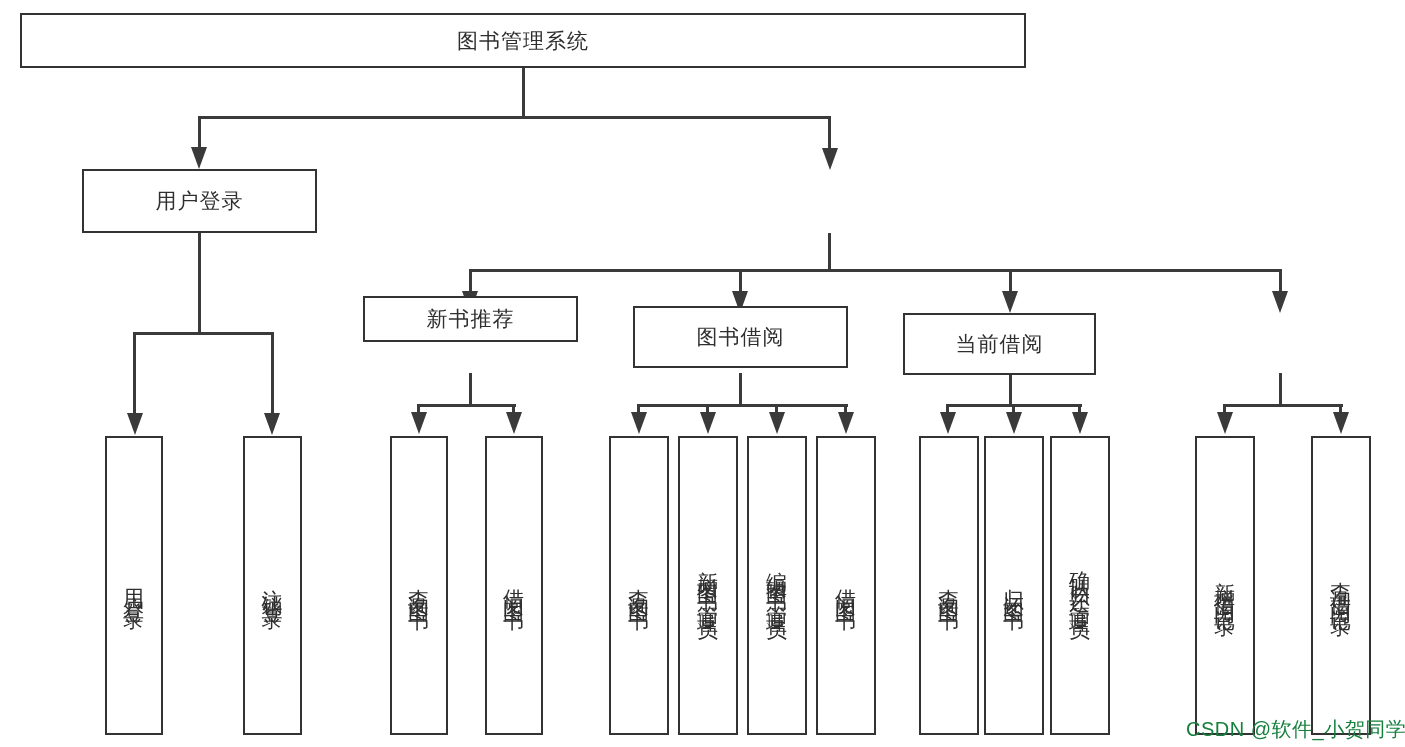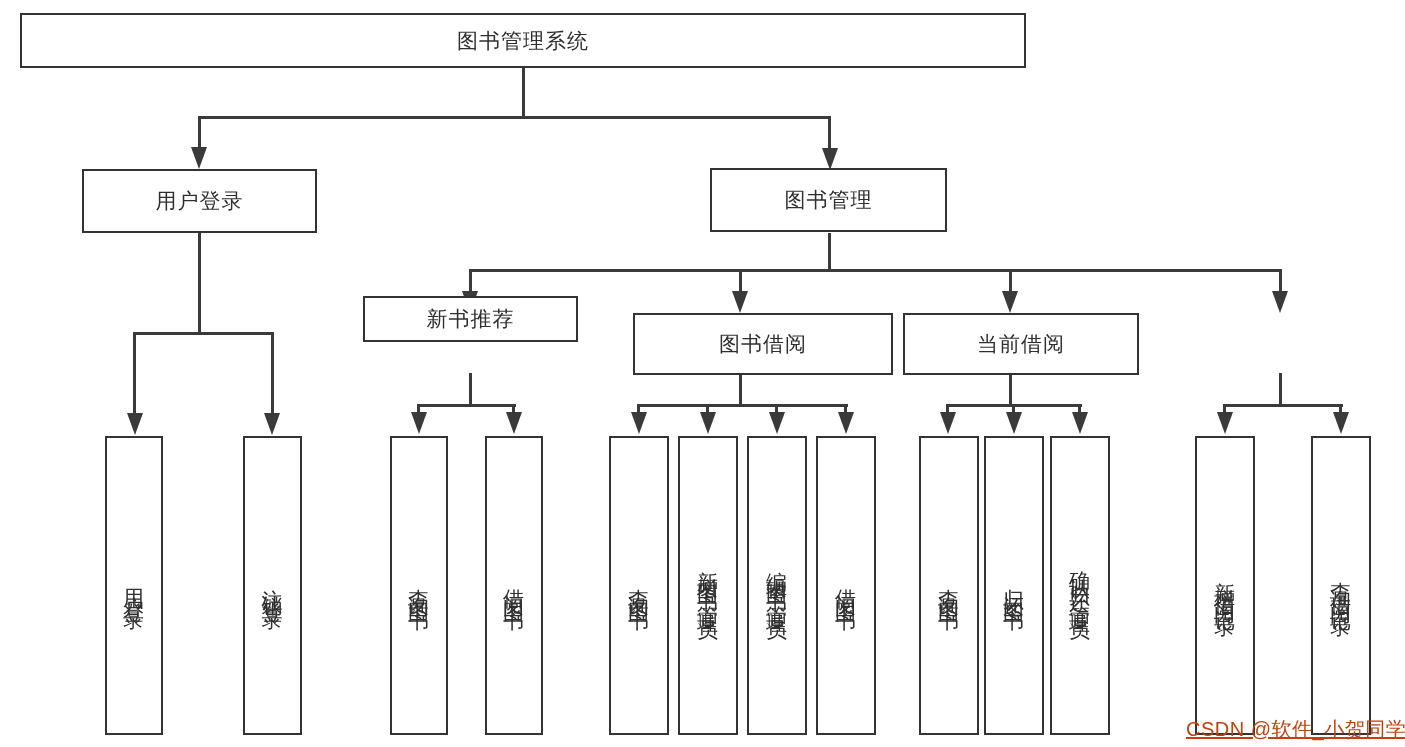--- a/index.html
+++ b/index.html
@@ -24,21 +24,21 @@
   
   .vl{position:absolute;width:3px;background:#3a3a3a;z-index:1;}
   .hl{position:absolute;height:3px;background:#3a3a3a;z-index:1;}
   .ar{
     position:absolute;width:0;height:0;z-index:1;
     border-left:8px solid transparent;border-right:8px solid transparent;
     border-top:22px solid #3a3a3a;
   }
   .watermark{
     position:absolute;left:1186px;top:716px;z-index:5;
-    font-size:20px;color:#c2410c;letter-spacing:0.5px;white-space:nowrap;text-decoration:underline;
+    font-size:20px;color:#15803d;letter-spacing:0.5px;white-space:nowrap;
   }
 </style>
 </head>
 <body>
 
 <div class="stage">
 
   <div class="vl" style="left:522px;top:68px;height:50px"></div>
   <div class="hl" style="left:198px;top:116px;width:633px"></div>
   <div class="vl" style="left:198px;top:116px;height:32px"></div>
@@ -98,31 +98,28 @@
   <div class="ar" style="left:1217px;top:412px"></div>
   <div class="ar" style="left:1333px;top:412px"></div>
 
   <div class="hnode" style="left:20px;top:13px;width:1006px;height:55px">
     <span>图书管理系统</span>
   </div>
 
   <div class="hnode" style="left:82px;top:169px;width:235px;height:64px">
     <span>用户登录</span>
   </div>
-  <div class="hnode" style="left:710px;top:168px;width:237px;height:64px">
-    <span>图书管理</span>
-  </div>
 
   <div class="hnode" style="left:363px;top:296px;width:215px;height:46px">
     <span>新书推荐</span>
   </div>
-  <div class="hnode" style="left:633px;top:313px;width:260px;height:62px">
+  <div class="hnode" style="left:633px;top:306px;width:215px;height:62px">
     <span>图书借阅</span>
   </div>
-  <div class="hnode" style="left:903px;top:313px;width:236px;height:62px">
+  <div class="hnode" style="left:903px;top:313px;width:193px;height:62px">
     <span>当前借阅</span>
   </div>
 
   <div class="vnode" style="left:105px;width:58px">
     <span class="vtext">用户登录</span>
   </div>
   <div class="vnode" style="left:243px;width:59px">
     <span class="vtext">注销登录</span>
   </div>
 

